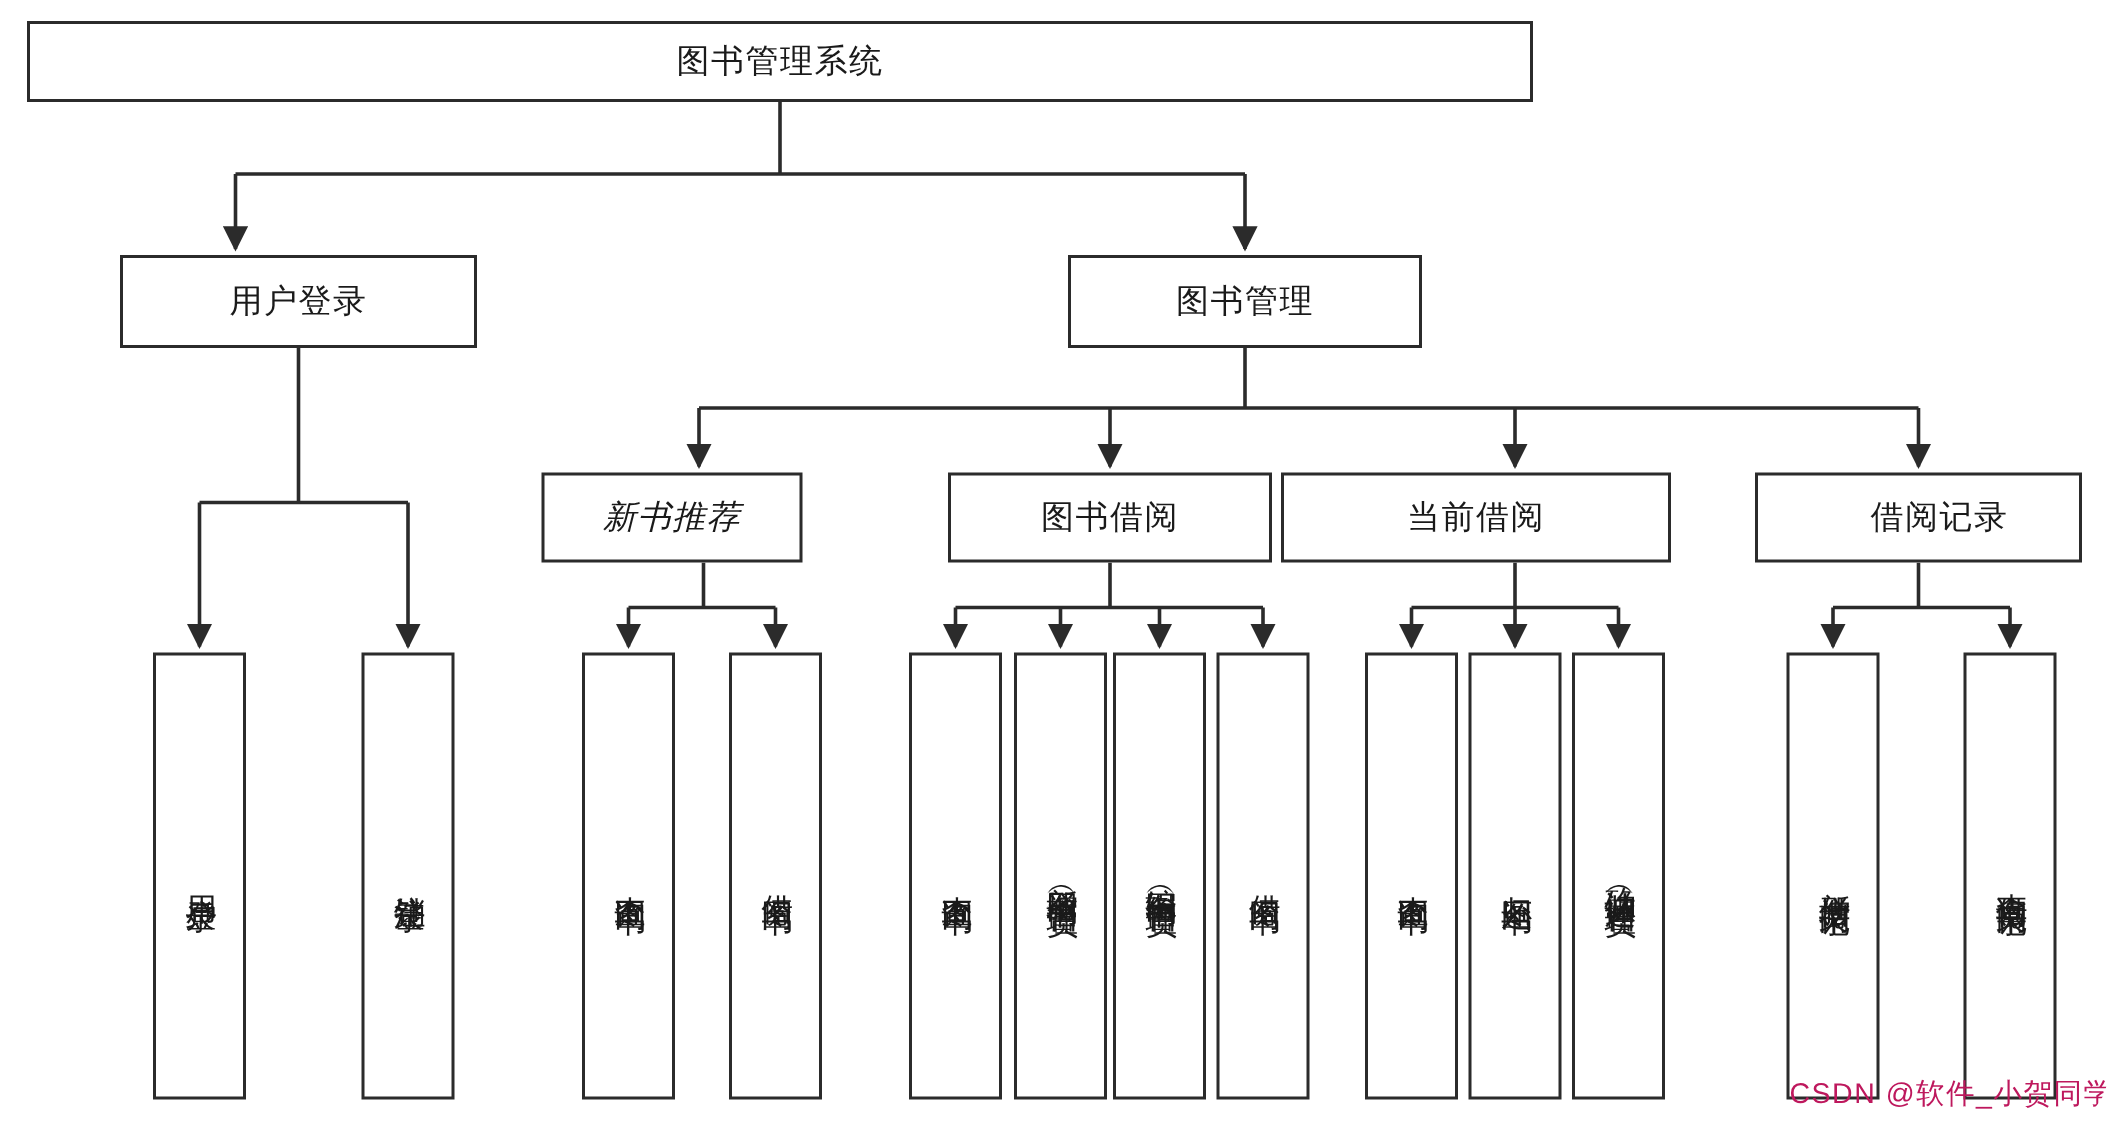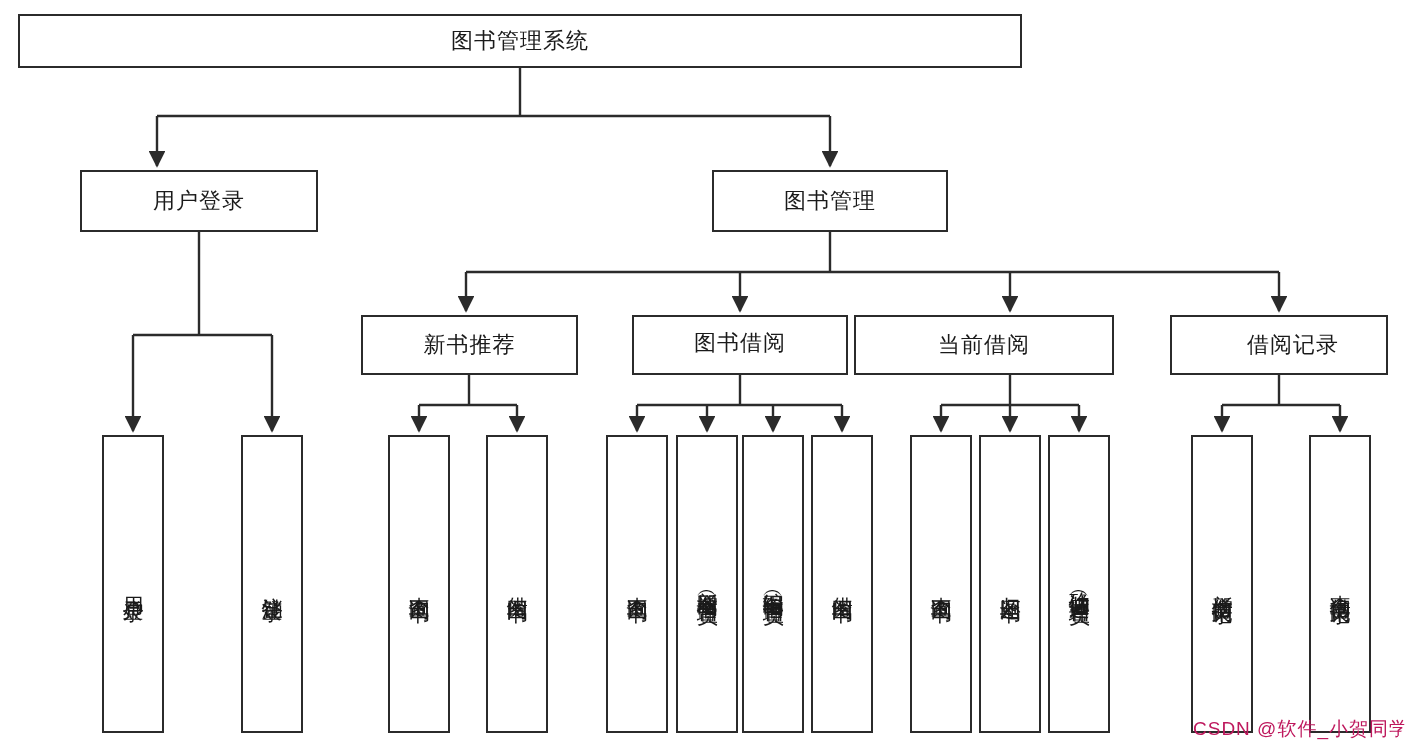--- a/index.html
+++ b/index.html
@@ -126,24 +126,24 @@
     <span class="label">图书管理系统</span>
   </div>
 
   <div class="node horiz" style="left:80px; top:170px; width:238px; height:62px;">
     <span class="label">用户登录</span>
   </div>
   <div class="node horiz" style="left:712px; top:170px; width:236px; height:62px;">
     <span class="label">图书管理</span>
   </div>
 
-  <div class="node horiz" style="left:361px; top:315px; width:217px; height:60px;">
+  <div class="node horiz" style="left:361px; top:315px; width:174px; height:60px;font-style:italic;">
     <span class="label">新书推荐</span>
   </div>
-  <div class="node horiz" style="left:632px; top:315px; width:216px; height:60px;font-family:Liberation Mono, monospace;">
+  <div class="node horiz" style="left:632px; top:315px; width:216px; height:60px;">
     <span class="label">图书借阅</span>
   </div>
   <div class="node horiz" style="left:854px; top:315px; width:260px; height:60px;">
     <span class="label">当前借阅</span>
   </div>
   <div class="node horiz" style="left:1170px; top:315px; width:218px; height:60px;padding-left:28px;">
     <span class="label">借阅记录</span>
   </div>
 
   <div class="node vert" style="left:102px; top:435px; width:62px; height:298px;">

